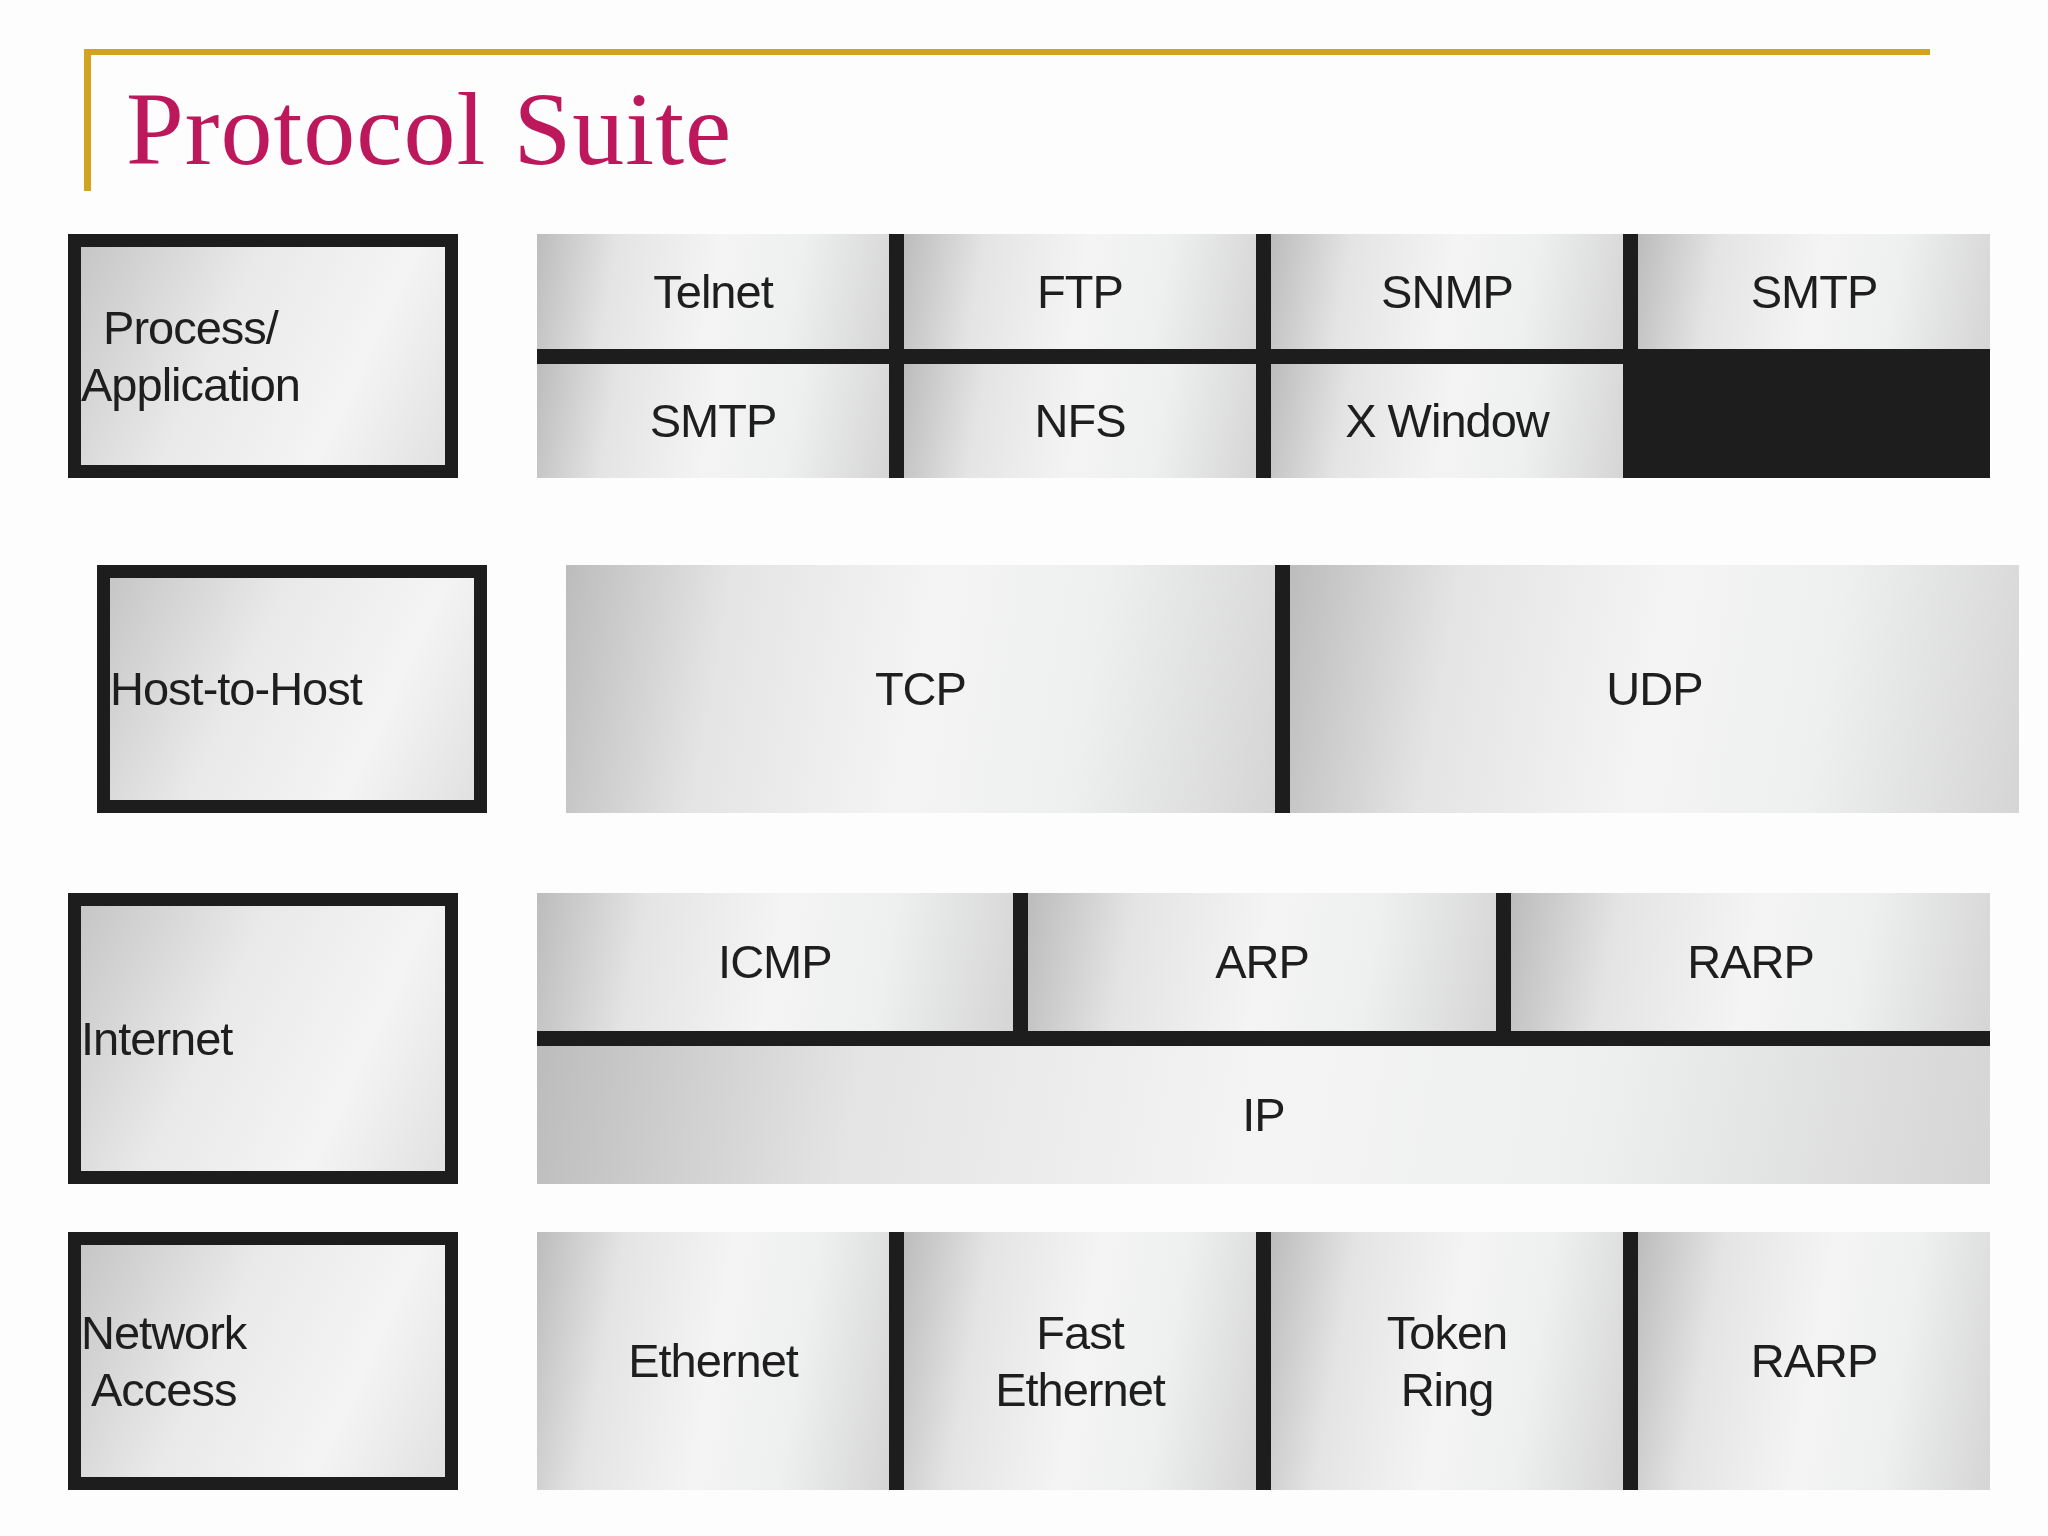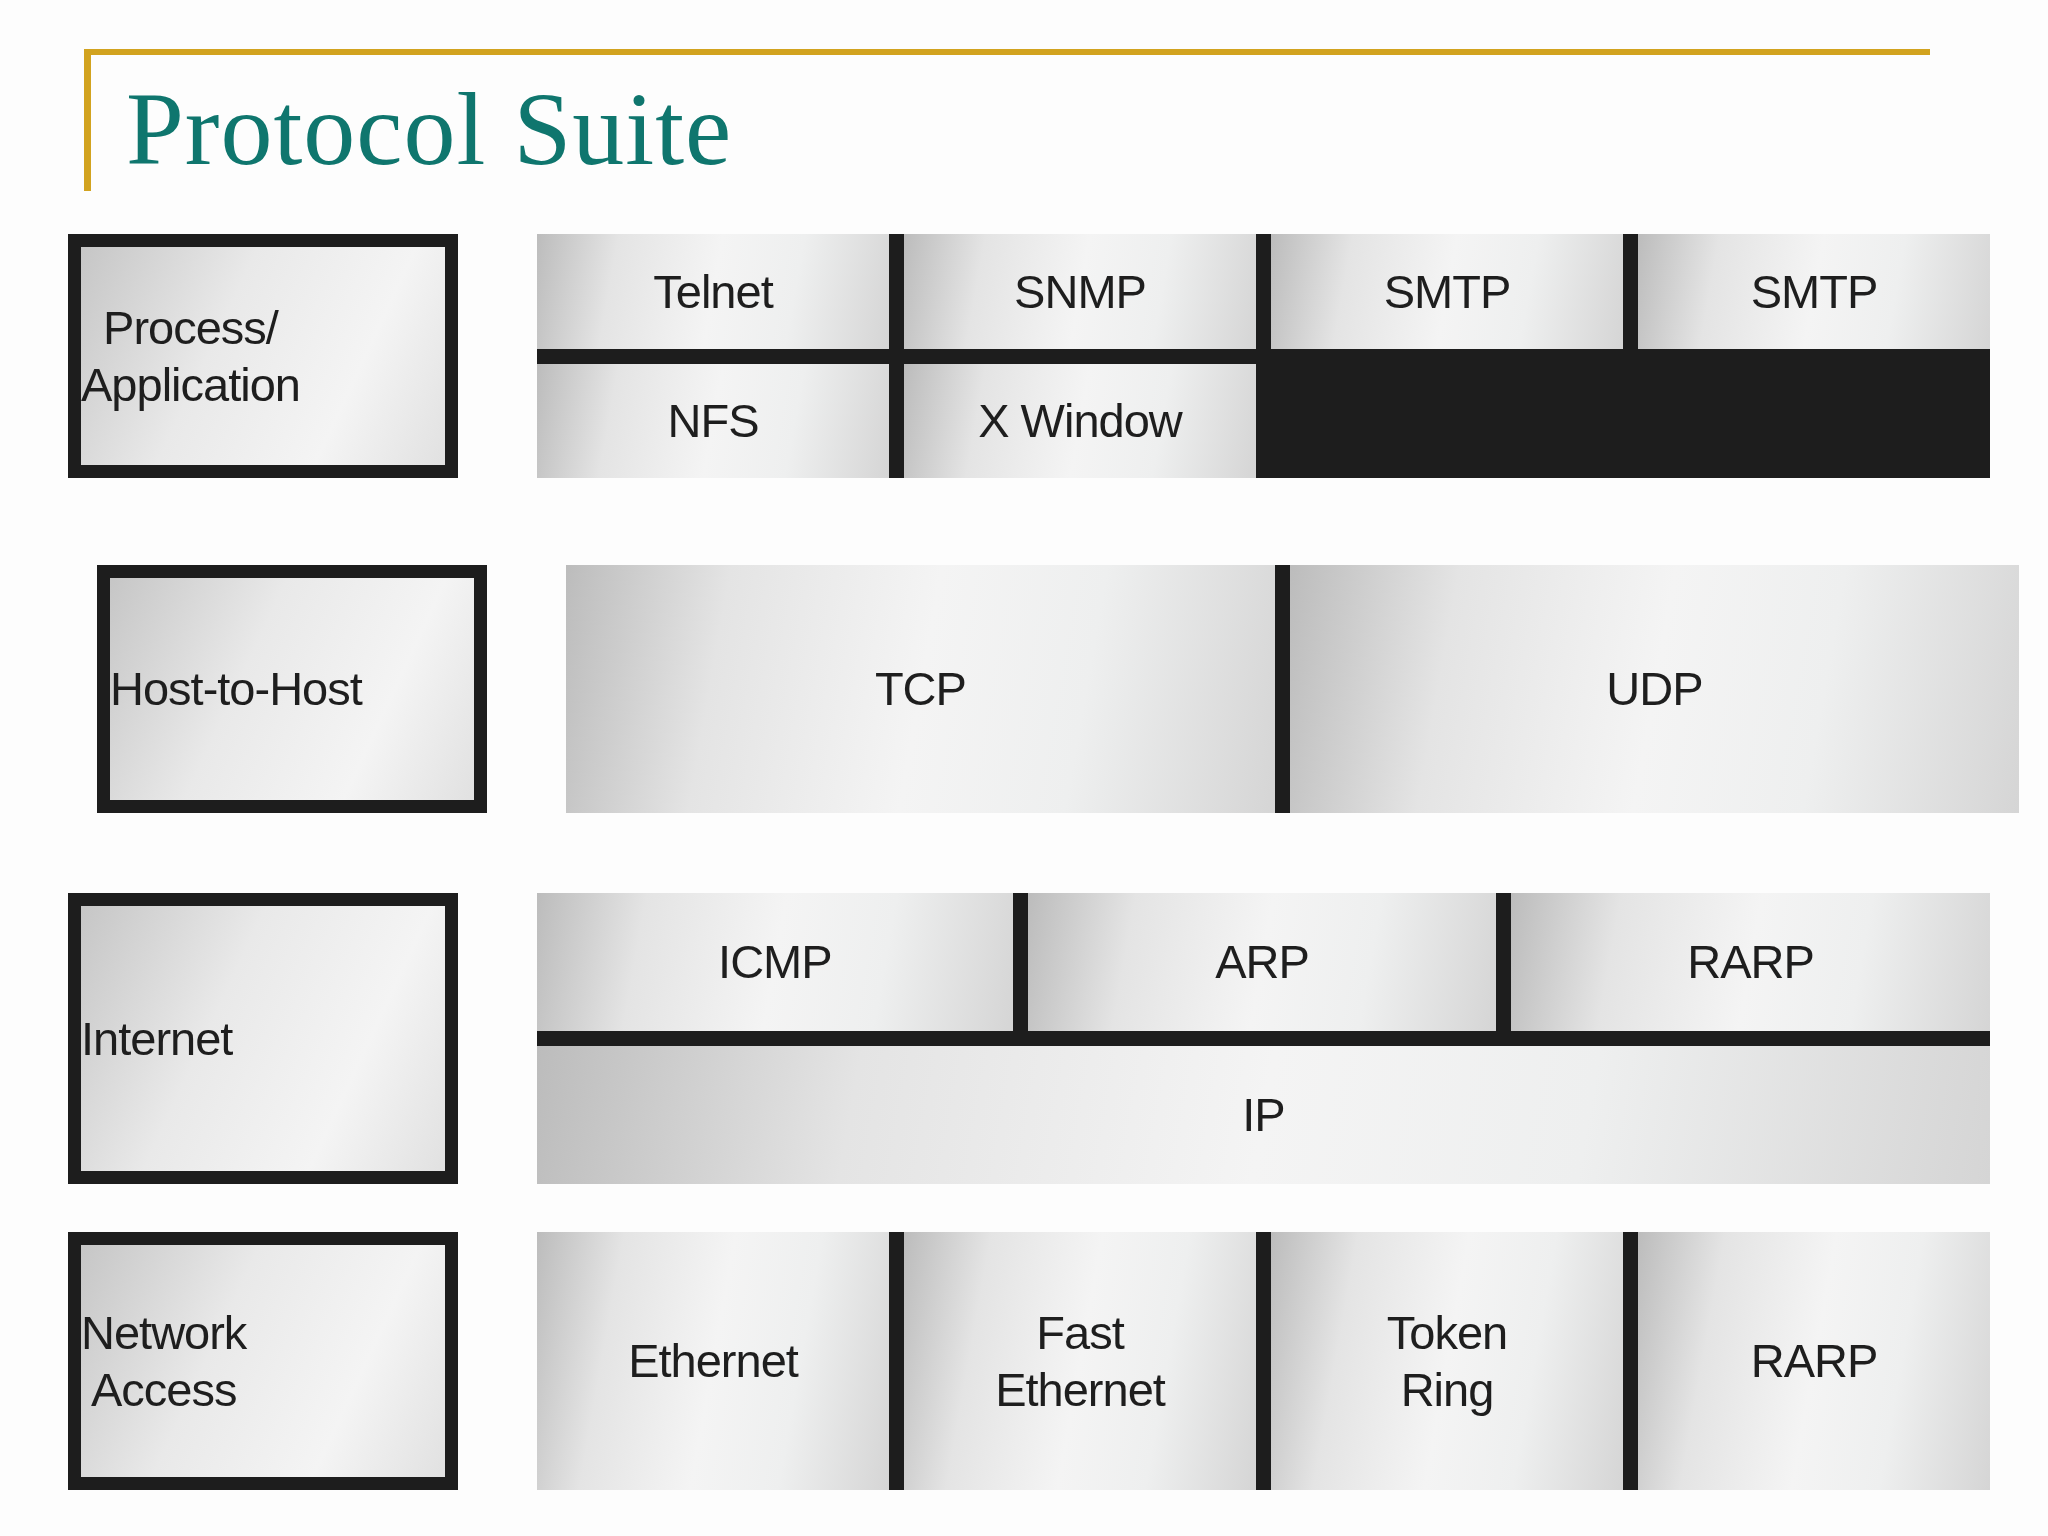--- a/index.html
+++ b/index.html
@@ -35,21 +35,21 @@
   }
   .title {
     position: absolute;
     left: 126px;
     top: 74px;
     margin: 0;
     font-family: "Liberation Serif", serif;
     font-weight: normal;
     font-size: 104px;
     line-height: 1.05;
-    color: #0f766e;
+    color: #be185d;
     letter-spacing: 1px;
     white-space: nowrap;
   }
 
   
   .layer-box {
     position: absolute;
     left: 68px;
     width: 390px;
     box-sizing: border-box;
@@ -111,20 +111,21 @@
   <div class="gold-line-h"></div>
   <div class="gold-line-v"></div>
   <h1 class="title">Protocol Suite</h1>
 
   <div class="layer-box r1">
     <span class="layer-label">Process/
 Application</span>
   </div>
   <div class="proto-group g1 r1">
     <div class="cell">Telnet</div>
+    <div class="cell">FTP</div>
     <div class="cell">SNMP</div>
     <div class="cell">SMTP</div>
     <div class="cell">SMTP</div>
     <div class="cell">NFS</div>
     <div class="cell">X Window</div>
   </div>
 
   <div class="layer-box r2">
     <span class="layer-label">Host-to-Host</span>
   </div>

